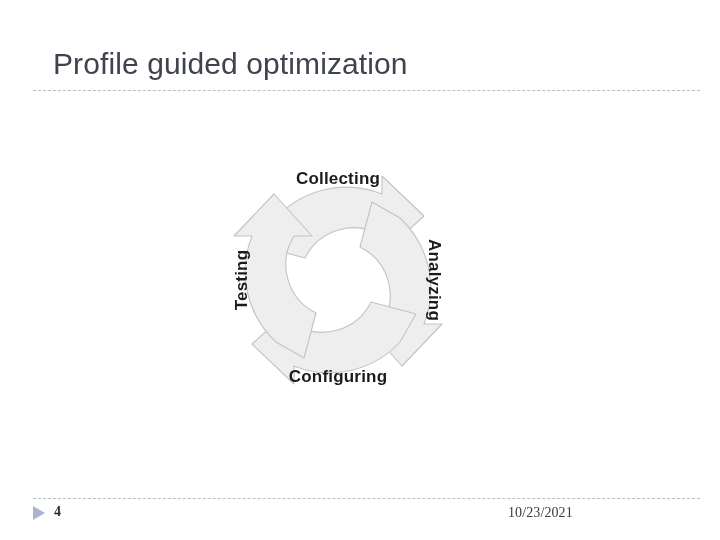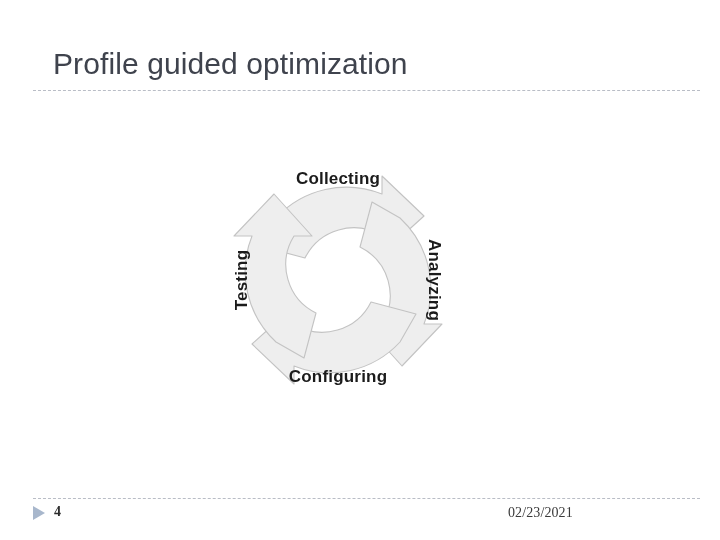--- a/index.html
+++ b/index.html
@@ -161,15 +161,15 @@
       <g>
         <use href="#cycle-arrow" transform="translate(150,150) rotate(270)"></use>
         <text class="arrow-label" x="150" y="150" text-anchor="middle" transform="rotate(-90 150 150) translate(0 -91)">Testing</text>
       </g>
     </svg>
   </div>
 
   <div class="footer-rule"></div>
   <div class="footer-bullet"></div>
   <div class="footer-page">4</div>
-  <div class="footer-date">02/23/2021</div>
+  <div class="footer-date">10/23/2021</div>
 
 </div>
 
 </body></html>

